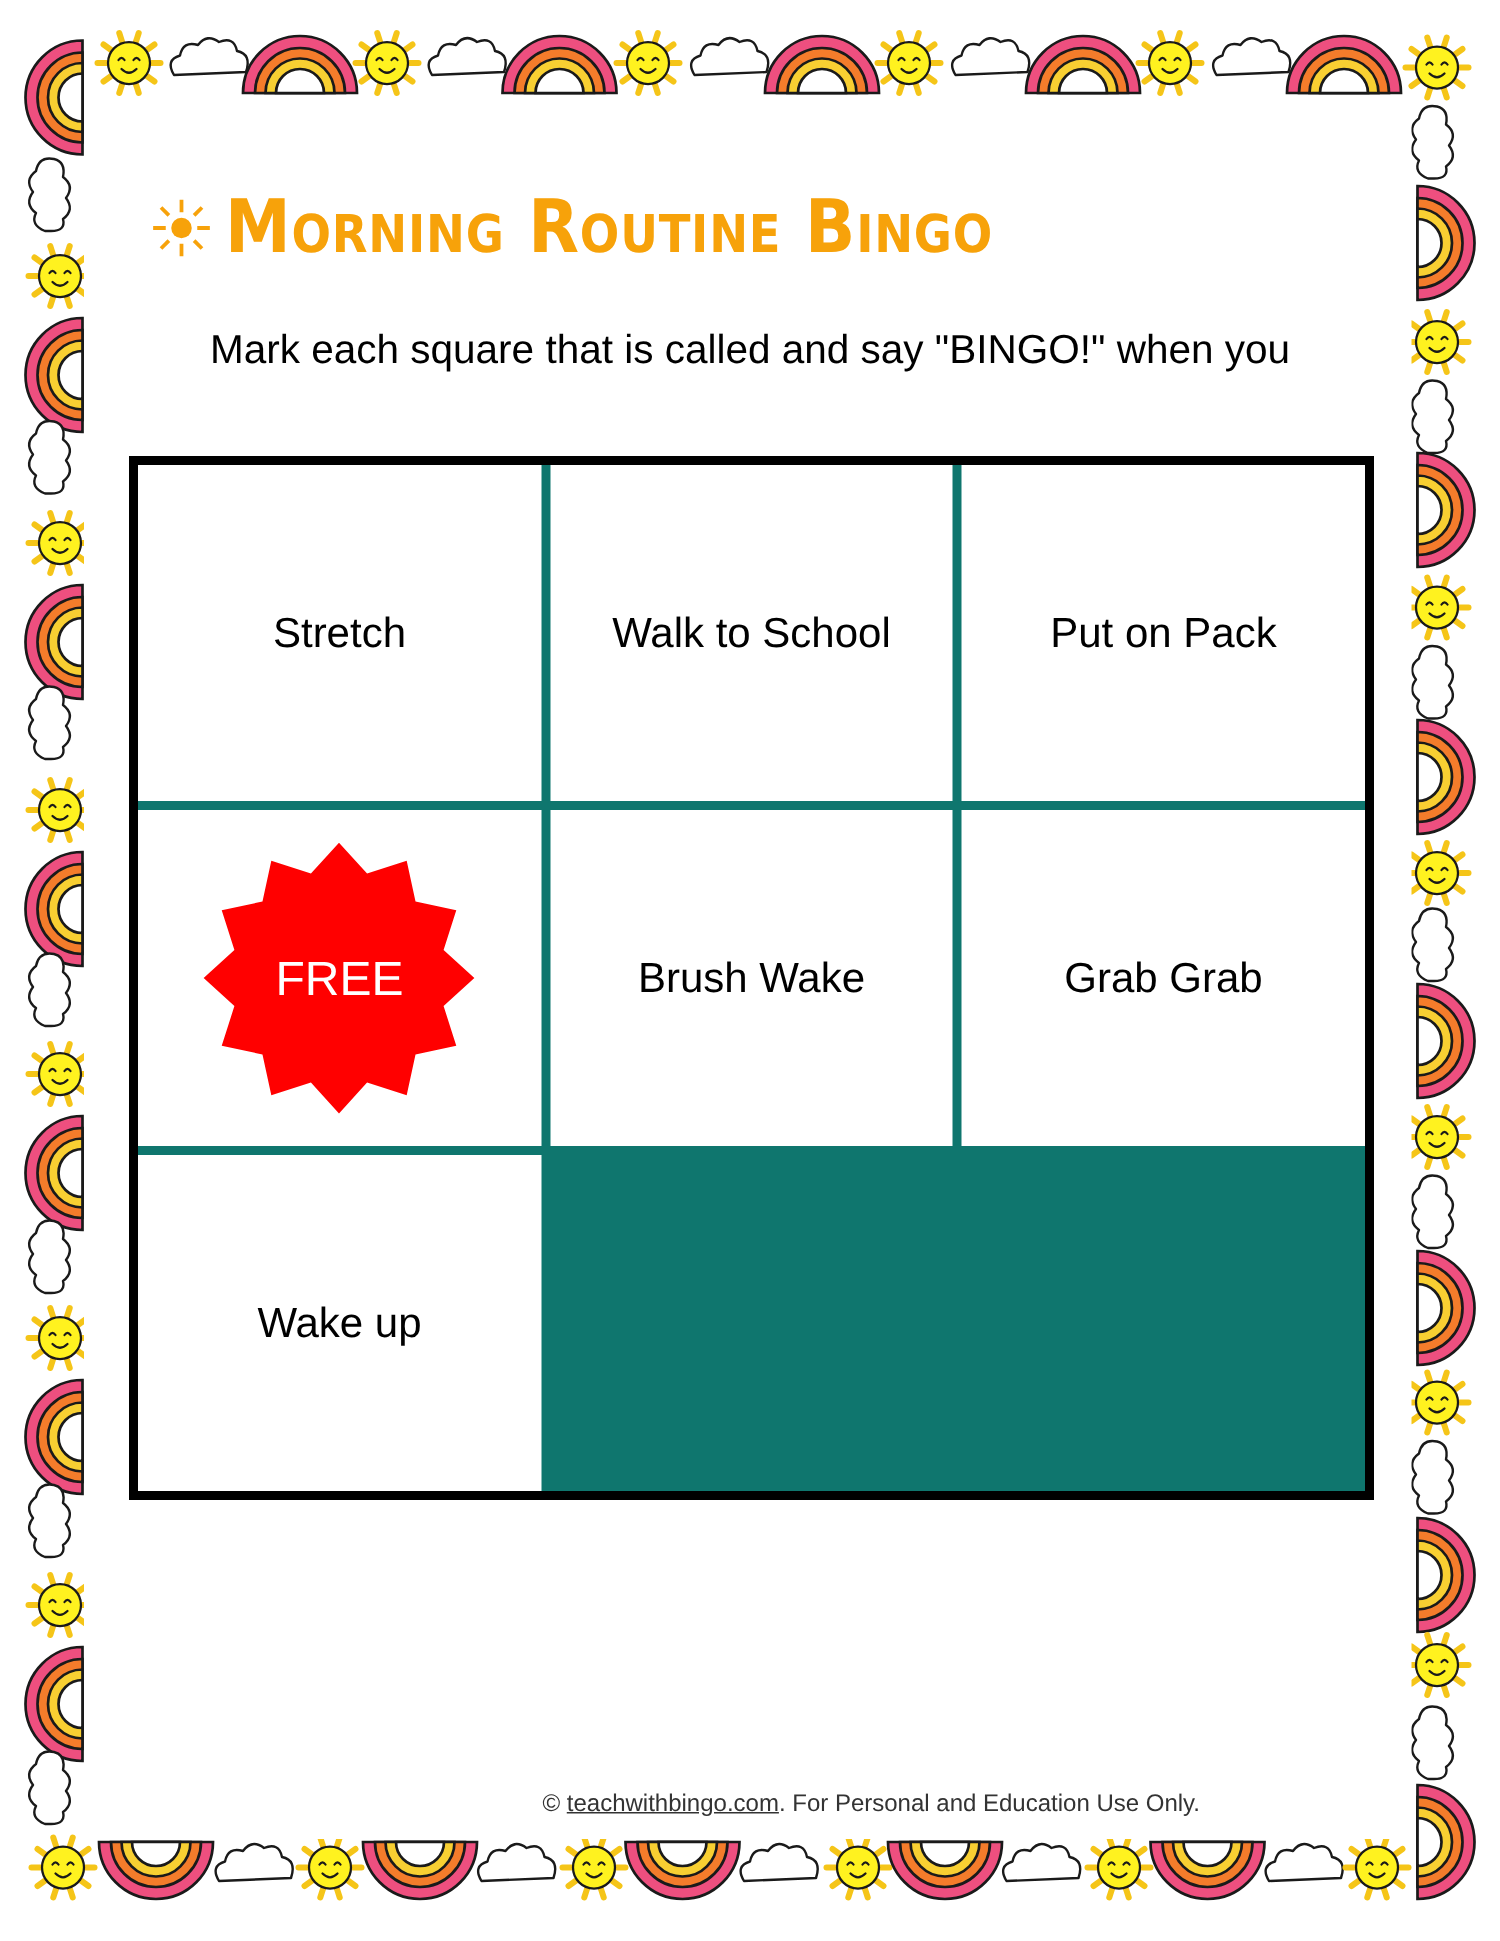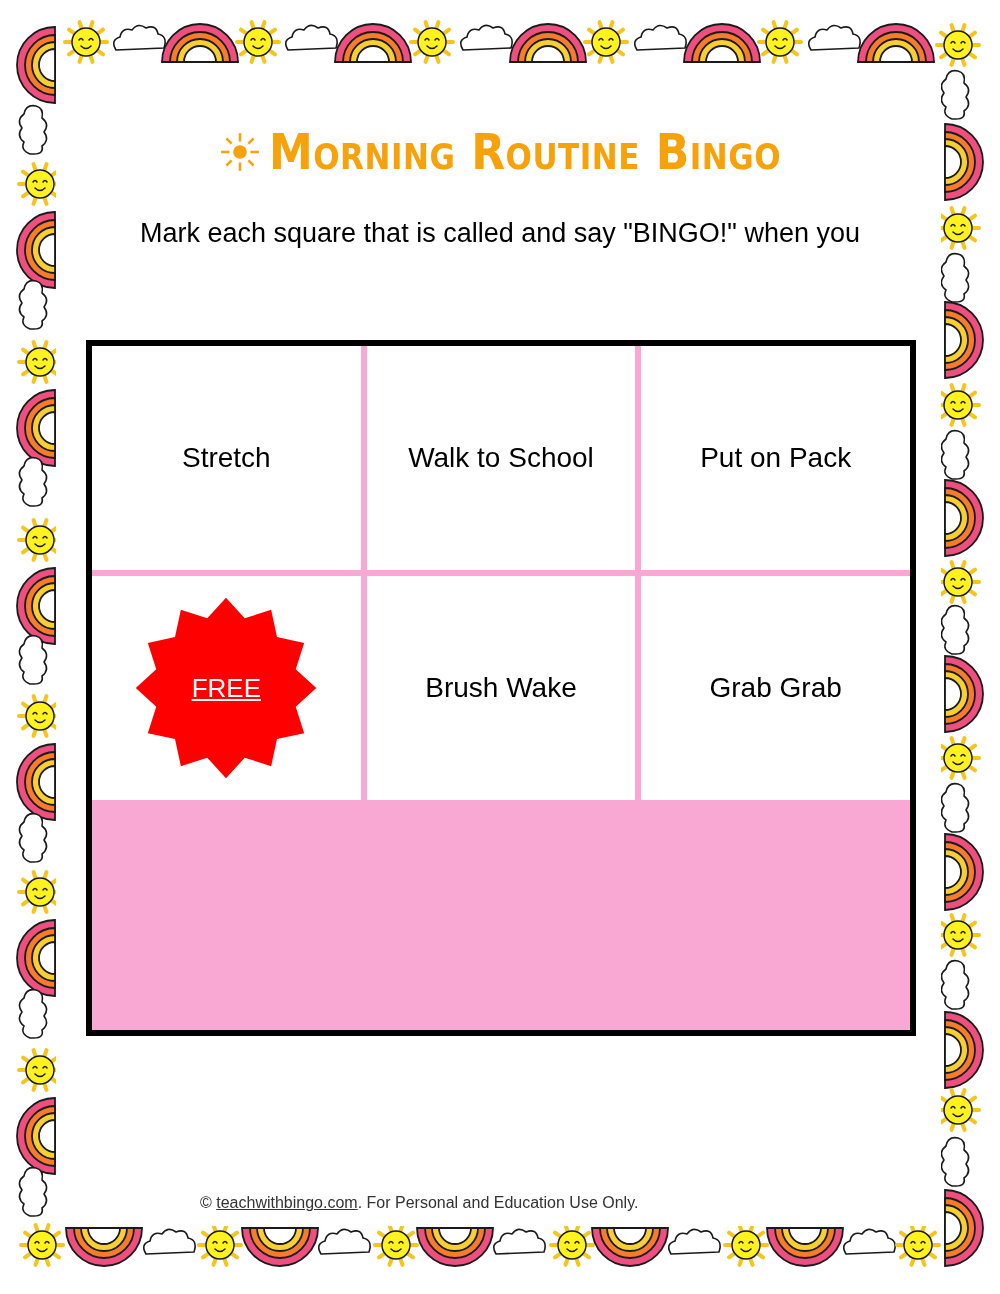--- a/index.html
+++ b/index.html
@@ -4,49 +4,49 @@
 <style>
   html, body { margin: 0; padding: 0; }
   body {
     width: 1000px; height: 1294px; position: relative; overflow: hidden;
     background: #ffffff;
     font-family: "Liberation Sans", sans-serif;
   }
   #border-layer { position: absolute; left: 0; top: 0; width: 1000px; height: 1294px; }
   .title {
     position: absolute; left: 100px; top: 118px; width: 800px; height: 66px;
-    display: flex; align-items: center; justify-content: center;
+    display: flex; align-items: center; 
     color: #f59e0b; color: #f7a20a;
   }
   .title-sun { width: 42px; height: 42px; margin-right: 8px; margin-top: 2px; }
   .title-text {
     font-family: "DejaVu Sans", sans-serif; font-weight: bold;
     font-size: 44px; letter-spacing: 0.5px; color: #f7a20a;
     font-variant: small-caps; text-transform: none;
     transform: scaleY(1.12);
   }
   .instructions {
     position: absolute; left: 120px; top: 218px; width: 760px;
     text-align: center; font-size: 27px; line-height: 31px; color: #000;
   }
   .grid {
     position: absolute; left: 86px; top: 304px; width: 830px; height: 696px;
     box-sizing: border-box; border: 6px solid #000;
     display: grid; grid-template-columns: 1fr 1fr 1fr; grid-template-rows: 1fr 1fr 1fr;
-    background: #f9a8d4; gap: 6px; margin-top: 36px;
+    background: #0f766e; gap: 6px;
   }
   .cell {
     background: #fff; display: flex; align-items: center; justify-content: center;
     font-size: 28px; color: #000; position: relative; text-align: center;
   }
   .free-badge { position: absolute; left: 50%; top: 50%; width: 190px; height: 190px; transform: translate(-50%, -50%); }
-  .free-label { position: relative; color: #fff; font-size: 26px; z-index: 2; text-decoration: underline; }
+  .free-label { position: relative; color: #fff; font-size: 32px; z-index: 2; }
   .footer {
     position: absolute; left: 200px; top: 1194px; width: 600px;
-    text-align: left; font-size: 16px; color: #333;
+    text-align: right; font-size: 16px; color: #333;
   }
   .footer a { color: #333; text-decoration: underline; }
 </style>
 </head>
 <body>
 
 <svg id="border-layer" xmlns="http://www.w3.org/2000/svg" viewBox="0 0 1000 1294">
     <g>
       <g transform="translate(55 65) rotate(-90)">
         <path d="M-38 0 A38 38 0 0 1 38 0 Z" fill="#ee4f7f" stroke="#1a1a1a" stroke-width="1.8"></path>
@@ -686,18 +686,21 @@
       <polygon id="star-poly" fill="#ff0000" points="0.0,-95.0 19.7,-73.4 47.5,-82.3 53.7,-53.7 82.3,-47.5 73.4,-19.7 95.0,0.0 73.4,19.7 82.3,47.5 53.7,53.7 47.5,82.3 19.7,73.4 0.0,95.0 -19.7,73.4 -47.5,82.3 -53.7,53.7 -82.3,47.5 -73.4,19.7 -95.0,0.0 -73.4,-19.7 -82.3,-47.5 -53.7,-53.7 -47.5,-82.3 -19.7,-73.4"></polygon>
     </svg>
     <span class="free-label">FREE</span>
   </div>
   <div class="cell">
       <span>Brush Wake</span>
     </div>
   <div class="cell">
       <span>Grab Grab</span>
     </div>
+  <div class="cell">
+      <span>Wake up</span>
+    </div>
 </div>
 
 <div class="footer">
   <span>©</span>
   <a>teachwithbingo.com</a><span>. For Personal and Education Use Only.</span>
 </div>
 
 </body></html>

